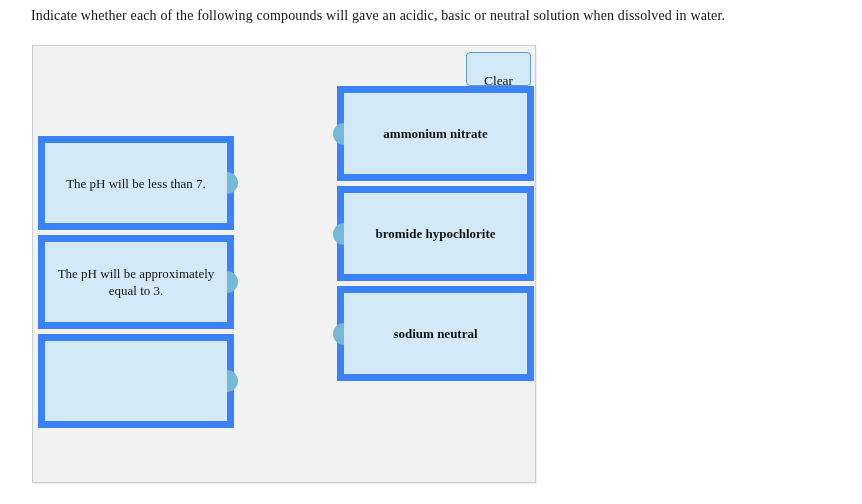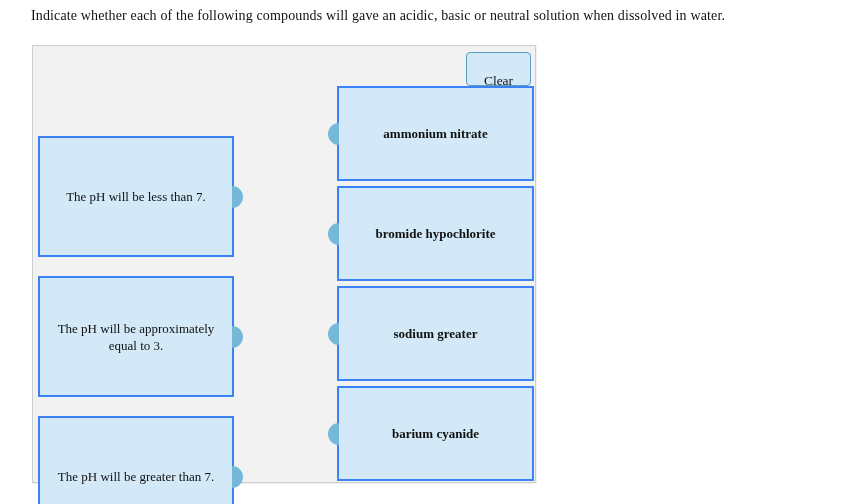--- a/index.html
+++ b/index.html
@@ -73,35 +73,35 @@
     left: 304px;
     top: 40px;
     width: 200px;
   }
 
   
   .tile {
     position: relative;
     box-sizing: border-box;
     background: #d3e9f7;
-    border: 2px solid #3b82f6;
+    border: 7px solid #3b82f6;
     display: flex;
     align-items: center;
     justify-content: center;
     text-align: center;
     font-size: 13px;
     line-height: 17px;
     color: #111111;
     padding: 0 10px;
   }
 
   .tile-left {
     width: 196px;
-    height: 121px;
-    margin-bottom: 19px;
+    height: 94px;
+    margin-bottom: 5px;
   }
 
   
   .tile-left .knob {
     position: absolute;
     right: -11px;
     top: 50%;
     transform: translateY(-50%);
     width: 11px;
     height: 22px;
@@ -149,43 +149,38 @@
       <span class="tile-label">The pH will be less than 7.</span>
       <span class="knob"></span>
     </div>
 
     <div class="tile tile-left">
       <span class="tile-label">The pH will be approximately equal to 3.</span>
       <span class="knob"></span>
     </div>
 
     <div class="tile tile-left">
-      <span class="tile-label">The pH will be greater than 7.</span>
       <span class="knob"></span>
     </div>
 
   </div>
 
   <div class="right-col">
 
     <div class="tile tile-right">
       <span class="knob"></span>
       <span class="tile-label">ammonium nitrate</span>
     </div>
 
     <div class="tile tile-right">
       <span class="knob"></span>
       <span class="tile-label">bromide hypochlorite</span>
     </div>
 
     <div class="tile tile-right">
       <span class="knob"></span>
-      <span class="tile-label">sodium greater</span>
+      <span class="tile-label">sodium neutral</span>
     </div>
 
-    <div class="tile tile-right">
-      <span class="knob"></span>
-      <span class="tile-label">barium cyanide</span>
-    </div>
 
   </div>
 
 </div>
 
 </body></html>

